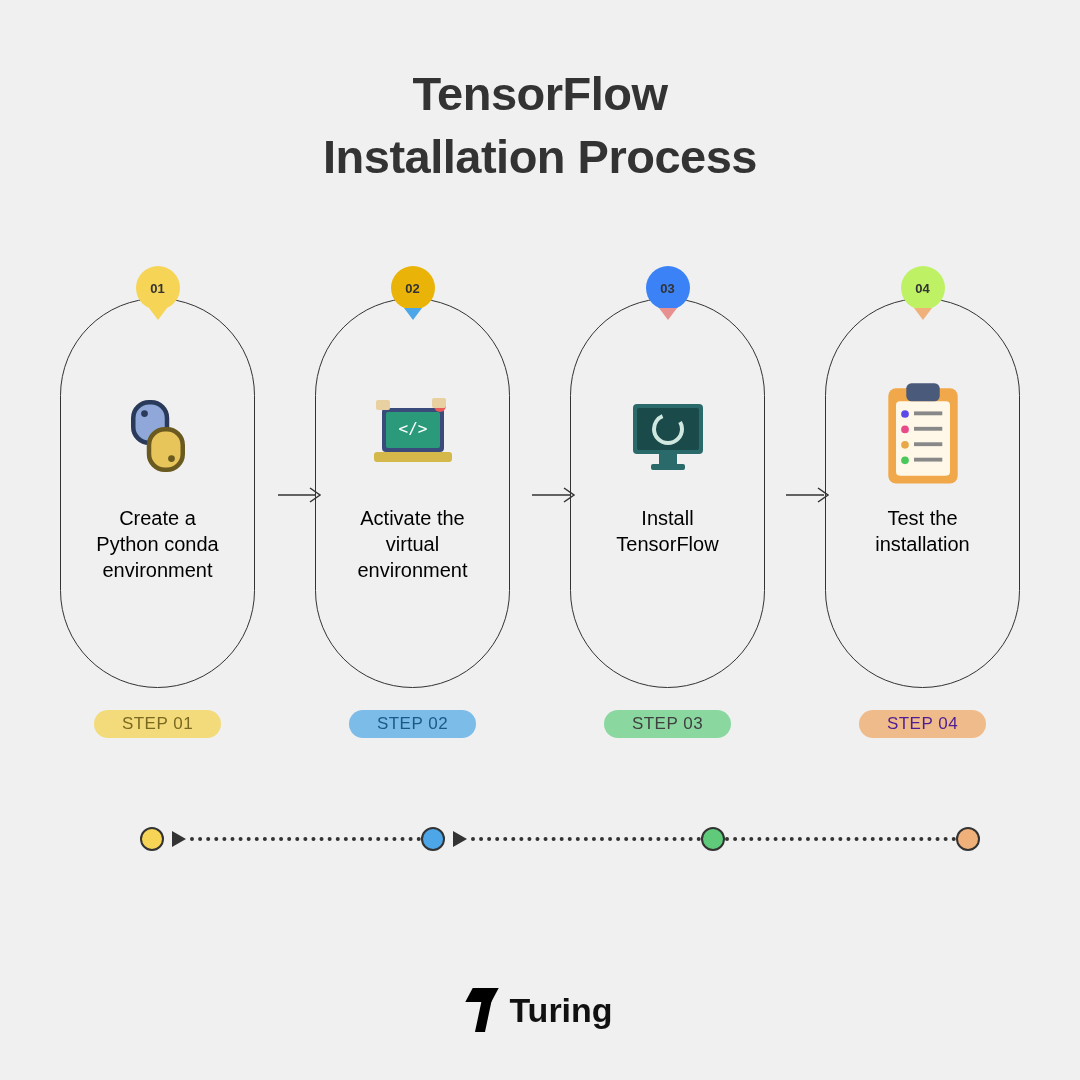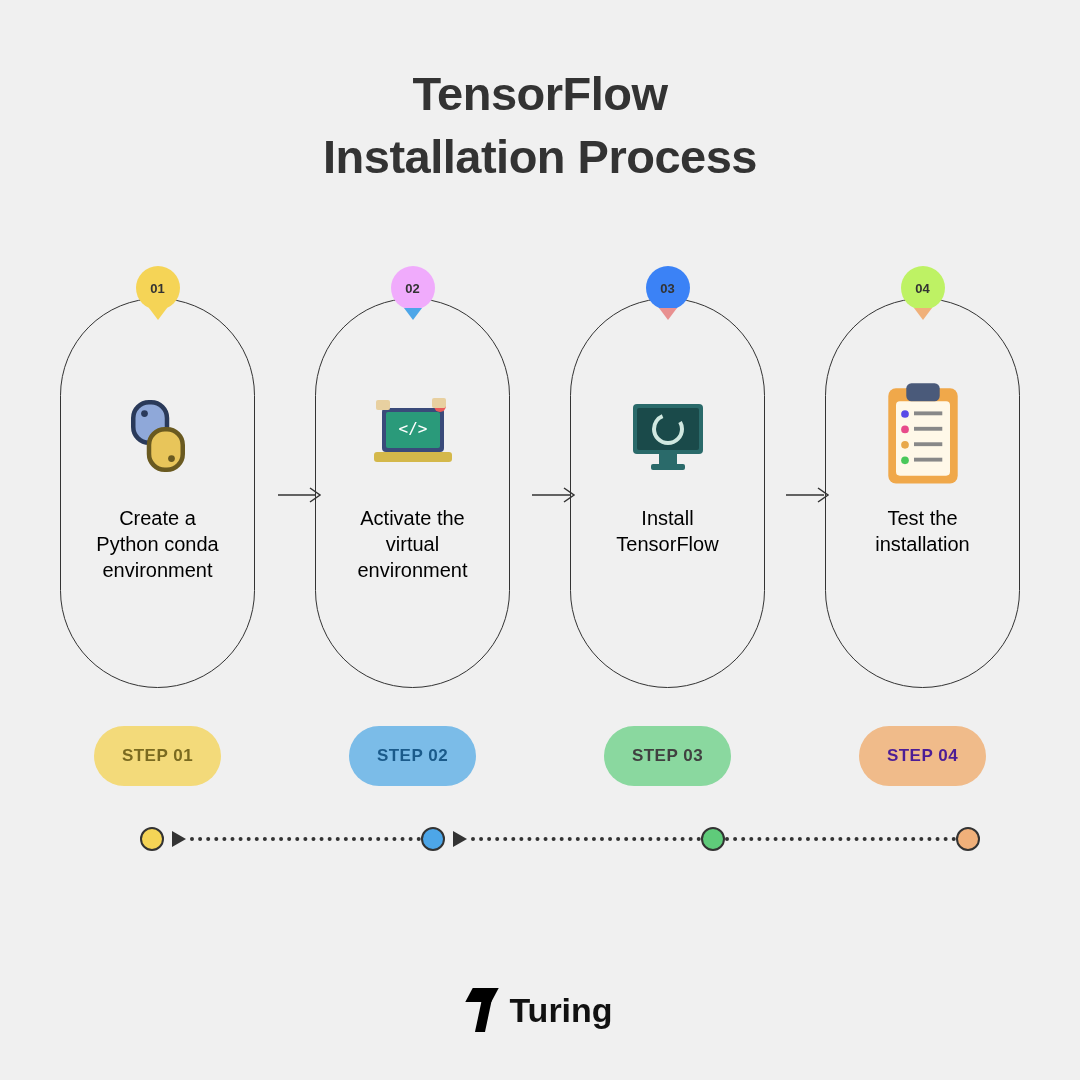--- a/index.html
+++ b/index.html
@@ -70,21 +70,21 @@
     position: absolute;
     bottom: -10px;
     left: 50%;
     transform: translateX(-50%);
     width: 0; height: 0;
     border-left: 9px solid transparent;
     border-right: 9px solid transparent;
   }
   .marker.c1 { background: #f5d456; }
   .marker.c1::after { border-top: 12px solid #f5d456; }
-  .marker.c2 { background: #f0abfc; }
+  .marker.c2 { background: #eab308; }
   .marker.c2::after { border-top: 12px solid #4da6e8; }
   .marker.c3 { background: #3b82f6; }
   .marker.c3::after { border-top: 12px solid #e89090; }
   .marker.c4 { background: #bef264; }
   .marker.c4::after { border-top: 12px solid #f0b07a; }
   .icon-slot {
     width: 90px;
     height: 90px;
     display: flex;
     align-items: center;
@@ -94,25 +94,25 @@
   .step-text {
     font-size: 20px;
     font-weight: 400;
     color: #000000;
     text-align: center;
     line-height: 1.3;
     padding: 0 16px;
     white-space: pre-line;
   }
   .pill {
-    margin-top: 38px;
-    padding: 20px 28px;
+    margin-top: 22px;
+    padding: 4px 28px;
     border-radius: 30px;
     font-size: 17px;
-    font-weight: 700;
+    font-weight: 400;
     letter-spacing: 0.5px;
   }
   .pill.c1 { background: #f3da7a; color: #7a6a20; }
   .pill.c2 { background: #7bbce8; color: #1a5a8a; }
   .pill.c3 { background: #8ad89f; color: #404040; }
   .pill.c4 { background: #f0bb8a; color: #4c1d95; }
   .arrow {
     position: absolute;
     top: 480px;
     width: 50px;

